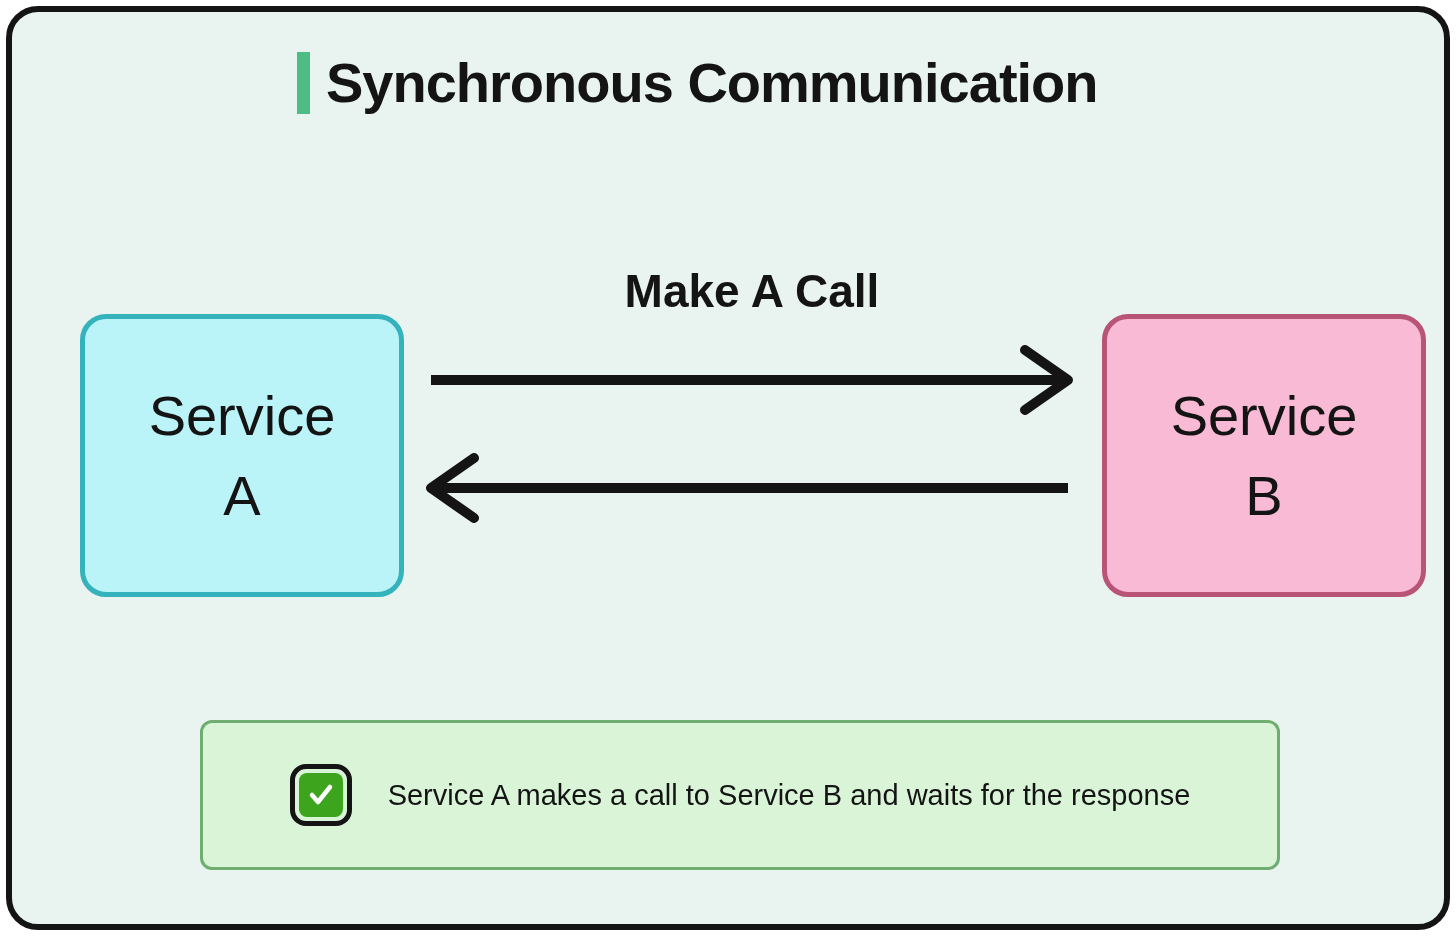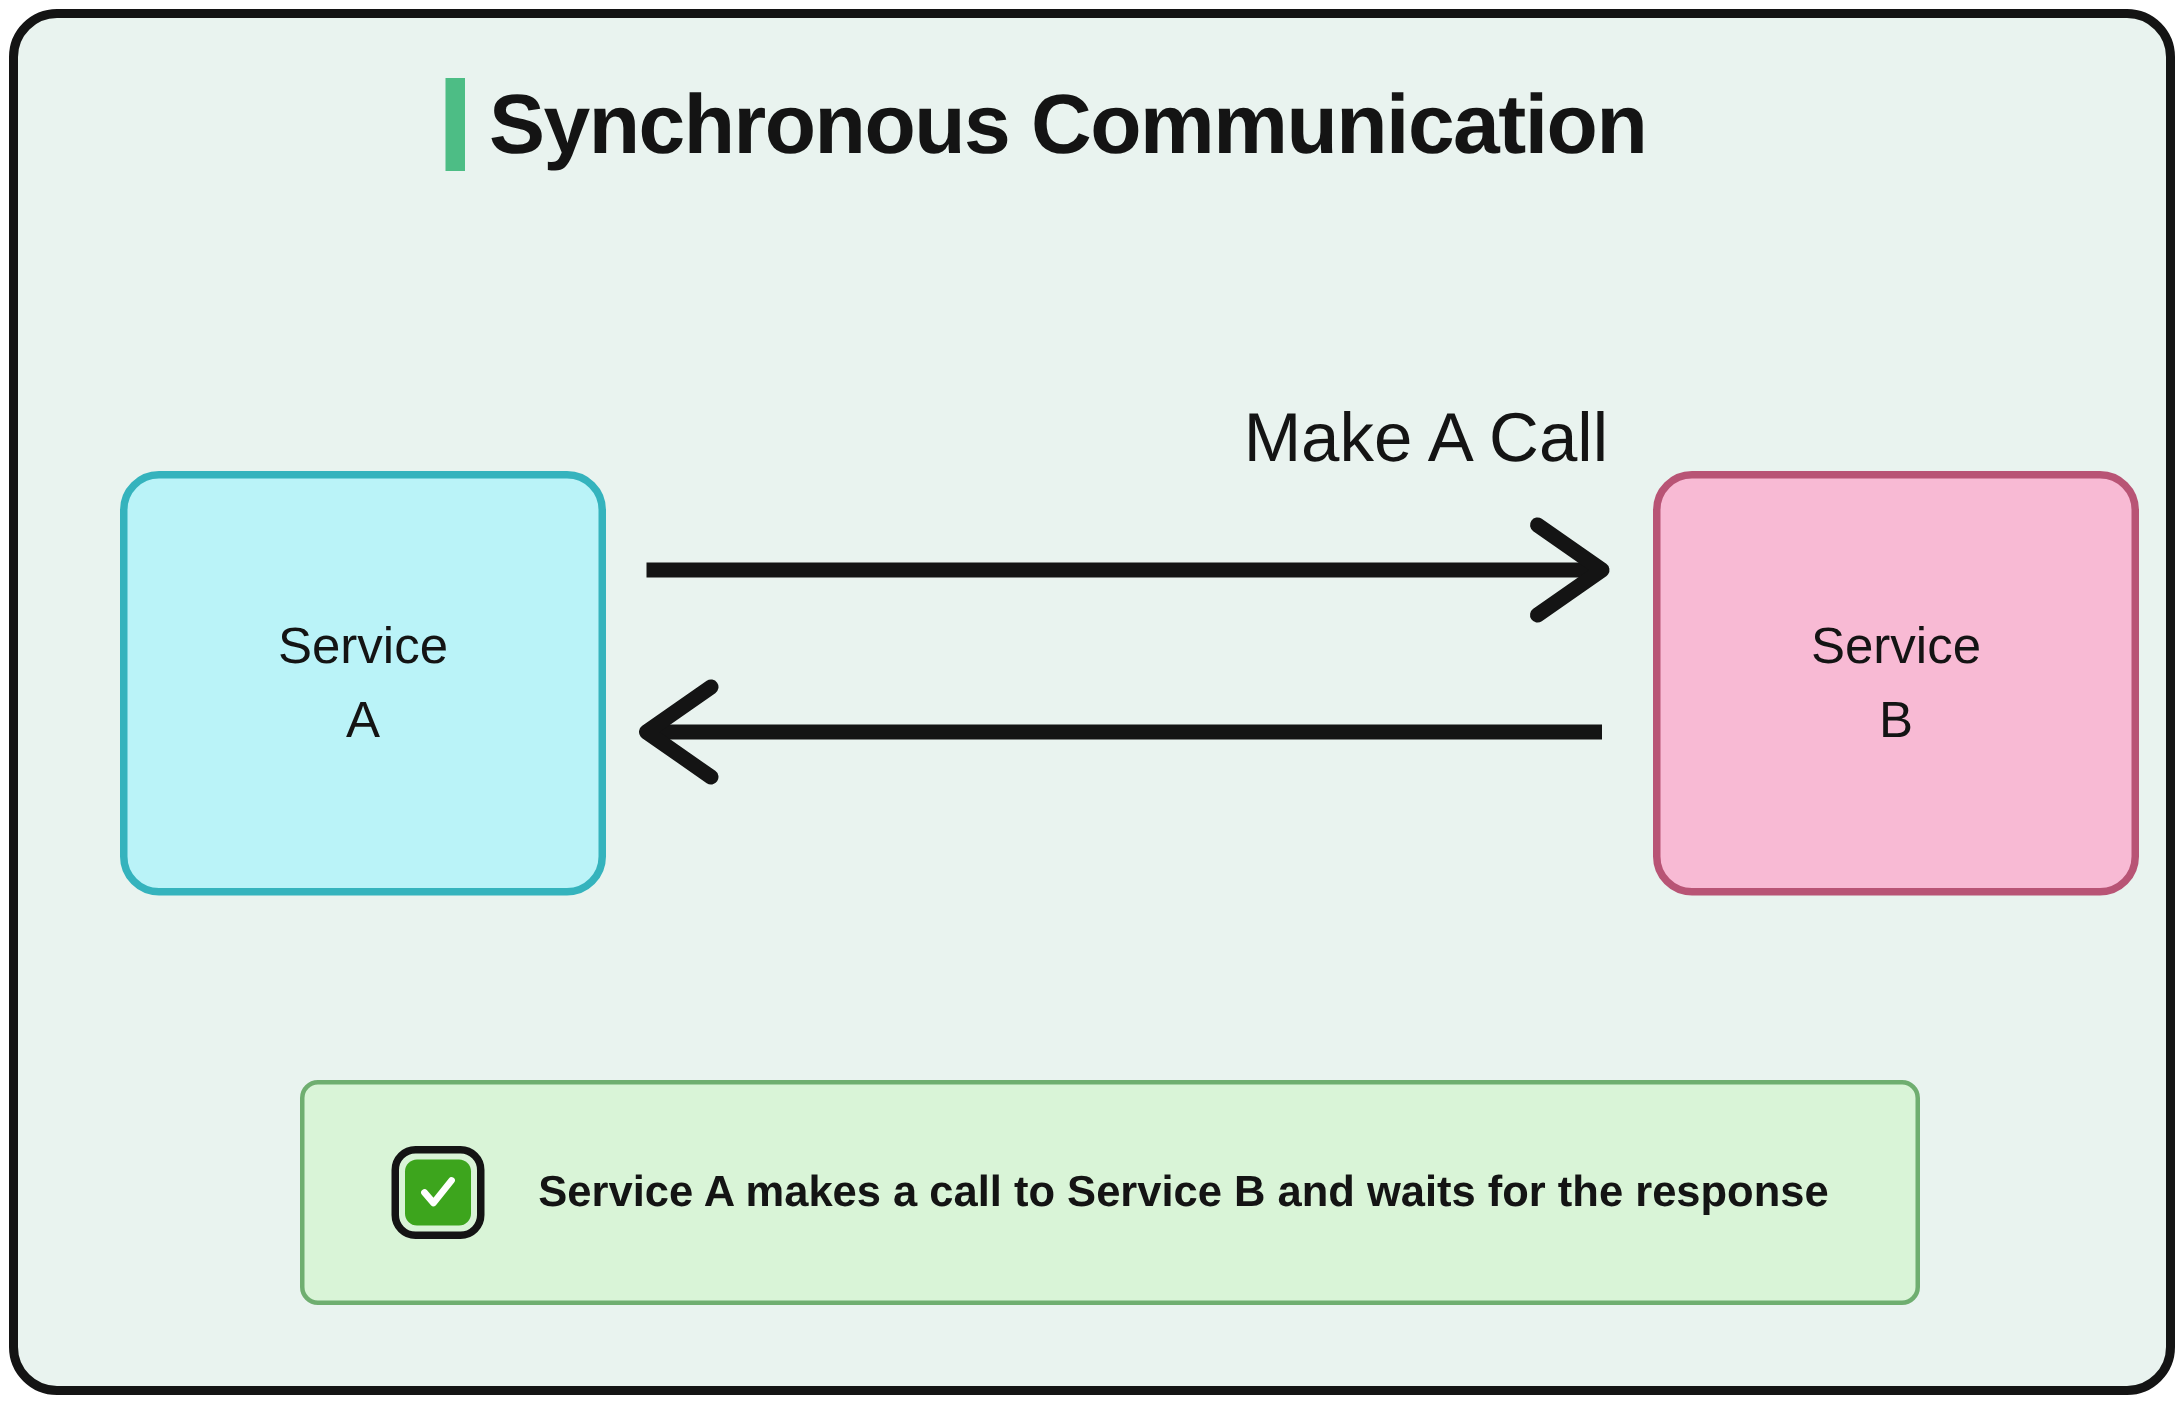--- a/index.html
+++ b/index.html
@@ -48,21 +48,21 @@
     top: 302px;
     width: 324px;
     height: 283px;
     border-radius: 26px;
     box-sizing: border-box;
     border: 5px solid;
     display: flex;
     flex-direction: column;
     align-items: center;
     justify-content: center;
-    font-size: 34px;
+    font-size: 56px;
     font-weight: 500;
     line-height: 1.42;
     text-align: center;
   }
   .node-a {
     left: 68px;
     background: #baf3f8;
     border-color: #35b3bd;
   }
   .node-b {
@@ -74,23 +74,23 @@
   .arrow-svg {
     position: absolute;
     display: block;
   }
   .arrow-right-svg { left: 415px; top: 330px; }
   .arrow-left-svg  { left: 410px; top: 438px; }
   .arrow-label {
     position: absolute;
     left: 420px;
     width: 640px;
-    text-align: right;
+    text-align: center;
     font-size: 46px;
-    font-weight: 400;
+    font-weight: 700;
     white-space: nowrap;
   }
   .label-make-call { top: 252px; }
   .label-response  { top: 544px; }
   
   .note {
     position: absolute;
     left: 188px; top: 708px;
     width: 1080px; height: 150px;
     box-sizing: border-box;
@@ -116,21 +116,21 @@
   .check-box-inner {
     width: 44px; height: 44px;
     background: #3da51d;
     border-radius: 8px;
     display: flex;
     align-items: center;
     justify-content: center;
   }
   .note-text {
     font-size: 29px;
-    font-weight: 700;
+    font-weight: 400;
     white-space: nowrap;
   }
 </style>
 </head>
 <body>
 
 <div class="canvas">
 
   <div class="title-row">
     <span class="accent-bar"></span>

